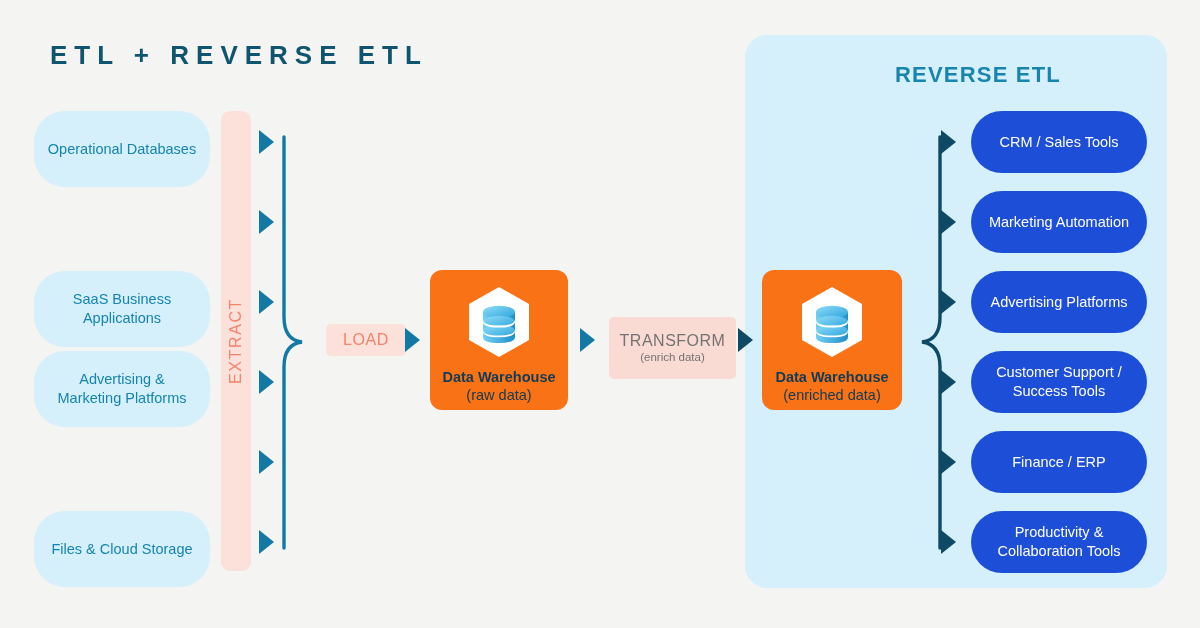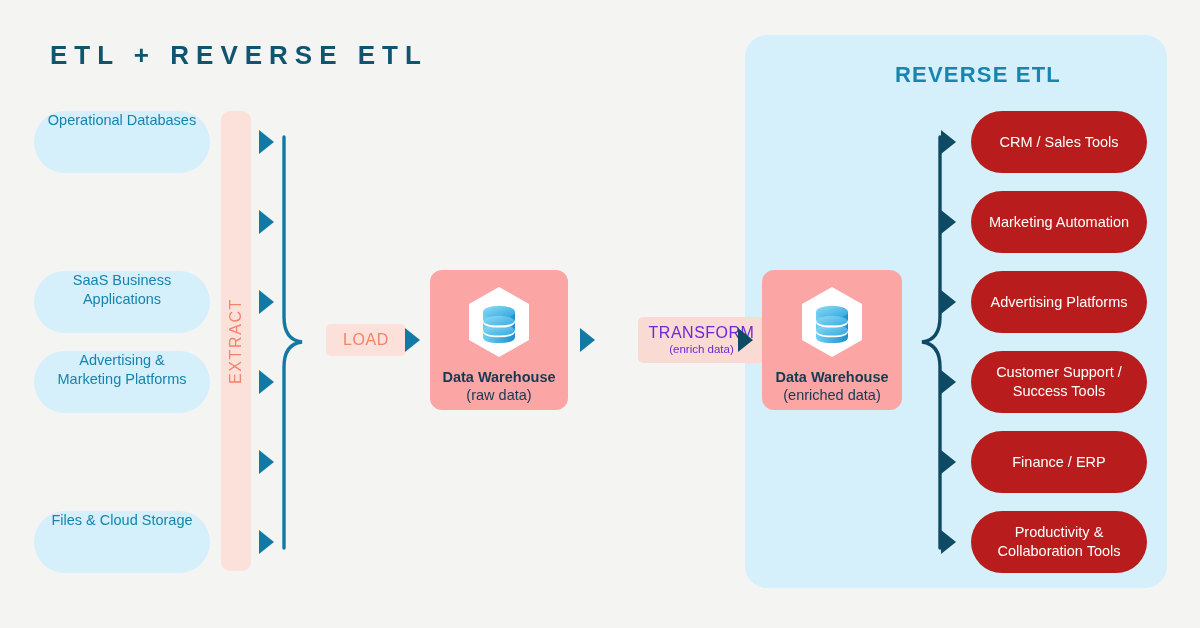--- a/index.html
+++ b/index.html
@@ -41,25 +41,25 @@
     font-weight: bold;
     letter-spacing: 1.2px;
     color: #1885ae;
     white-space: nowrap;
   }
 
   
   .source-pill {
     position: absolute;
     left: 34px;
-    width: 176px; height: 62px;
+    width: 176px; height: 76px;
     background: #d5effb;
     border-radius: 31px;
     display: flex;
-    align-items: flex-start;
+    align-items: center;
     justify-content: center;
     text-align: center;
     color: #1684ae;
     font-size: 14.5px;
     line-height: 19px;
     padding: 0 10px;
   }
 
   
   #extract-bar {
@@ -106,35 +106,35 @@
     position: absolute;
     left: 326px; top: 324px;
     width: 80px; height: 32px;
     background: #fce0da;
     border-radius: 5px;
     display: flex; align-items: center; justify-content: center;
     color: #f4836a; font-size: 16px; letter-spacing: .6px;
   }
   #transform-chip {
     position: absolute;
-    left: 638px; top: 317px;
-    width: 127px; height: 46px;
+    left: 609px; top: 317px;
+    width: 127px; height: 62px;
     background: #fadbd3;
     border-radius: 5px;
     display: flex; flex-direction: column;
     align-items: center; justify-content: center;
-    color: #6d28d9;
+    color: #737373;
   }
   #transform-chip .tf-main { font-size: 16px; letter-spacing: .5px; line-height: 18px; }
   #transform-chip .tf-sub  { font-size: 11.5px; line-height: 15px; }
 
   
   .dw-card {
     position: absolute;
-    background: #fca5a5;
+    background: #f97316;
     border-radius: 12px;
     display: flex; flex-direction: column;
     align-items: center;
   }
   #dw-raw      { left: 430px; top: 270px; width: 138px; height: 140px; }
   #dw-enriched { left: 762px; top: 270px; width: 140px; height: 140px; }
   .dw-icon { margin-top: 16px; }
   .dw-label {
     text-align: center;
     color: #123a52;
@@ -149,21 +149,21 @@
     font-size: 14.5px;
     font-weight: normal;
     line-height: 18px;
   }
 
   
   .dest-pill {
     position: absolute;
     left: 971px;
     width: 176px; height: 62px;
-    background: #b91c1c;
+    background: #1d4ed8;
     border-radius: 31px;
     display: flex;
     align-items: center;
     justify-content: center;
     text-align: center;
     color: #ffffff;
     font-size: 14.5px;
     line-height: 19px;
     padding: 0 10px;
   }

